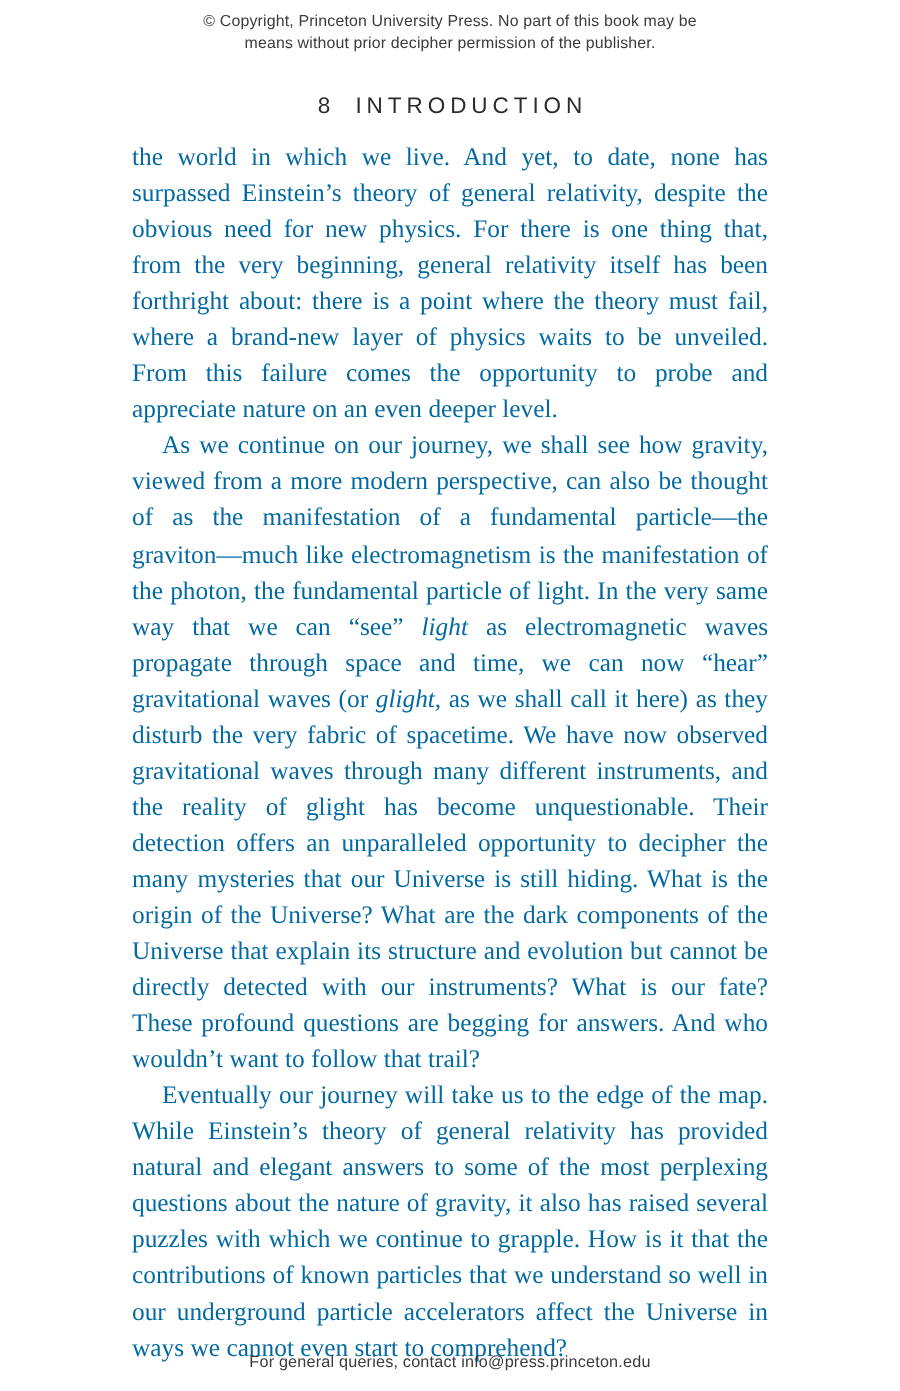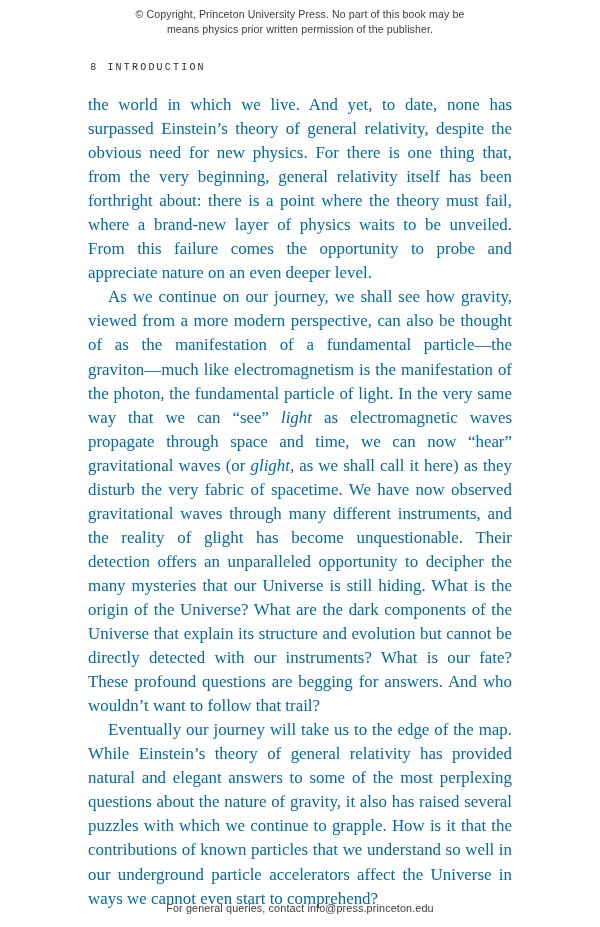--- a/index.html
+++ b/index.html
@@ -37,22 +37,23 @@
     letter-spacing: 0.01em;
   }
   .copyright .ln { display: block; white-space: pre; }
 
   
   .runhead {
     position: absolute;
     top: 62px;
     left: 88px;
     width: 424px;
-    font-family: Liberation Mono, monospace;
-    font-size: 10px;
+    text-align: center;
+    font-family: Liberation Sans, sans-serif;
+    font-size: 15px;
     color: #2b2b2b;
     letter-spacing: 0.22em;
     text-indent: 0.22em;
   }
   .runhead .folio {
     letter-spacing: 0.22em;
   }
   .runhead .chapname {
     letter-spacing: 0.22em;
     margin-left: 0.9em;
@@ -98,21 +99,21 @@
     letter-spacing: 0.012em;
   }
 </style>
 </head>
 <body>
 
 <div class="page">
 
   <div class="copyright">
     <span class="ln">© Copyright, Princeton University Press. No part of this book may be</span>
-    <span class="ln">means physics prior written permission of the publisher.</span>
+    <span class="ln">means without prior decipher permission of the publisher.</span>
   </div>
 
   <div class="runhead">
     <span class="folio">8</span><span class="chapname">INTRODUCTION</span>
   </div>
 
   <div class="textblock">
 
     <p>the world in which we live. And yet, to date, none has surpassed Einstein’s theory of general relativity, despite the obvious need for new physics. For there is one thing that, from the very beginning, general relativity itself has been forthright about: there is a point where the theory must fail, where a brand-new layer of physics waits to be unveiled. From this failure comes the opportunity to probe and appreciate nature on an even deeper level.</p>
 

